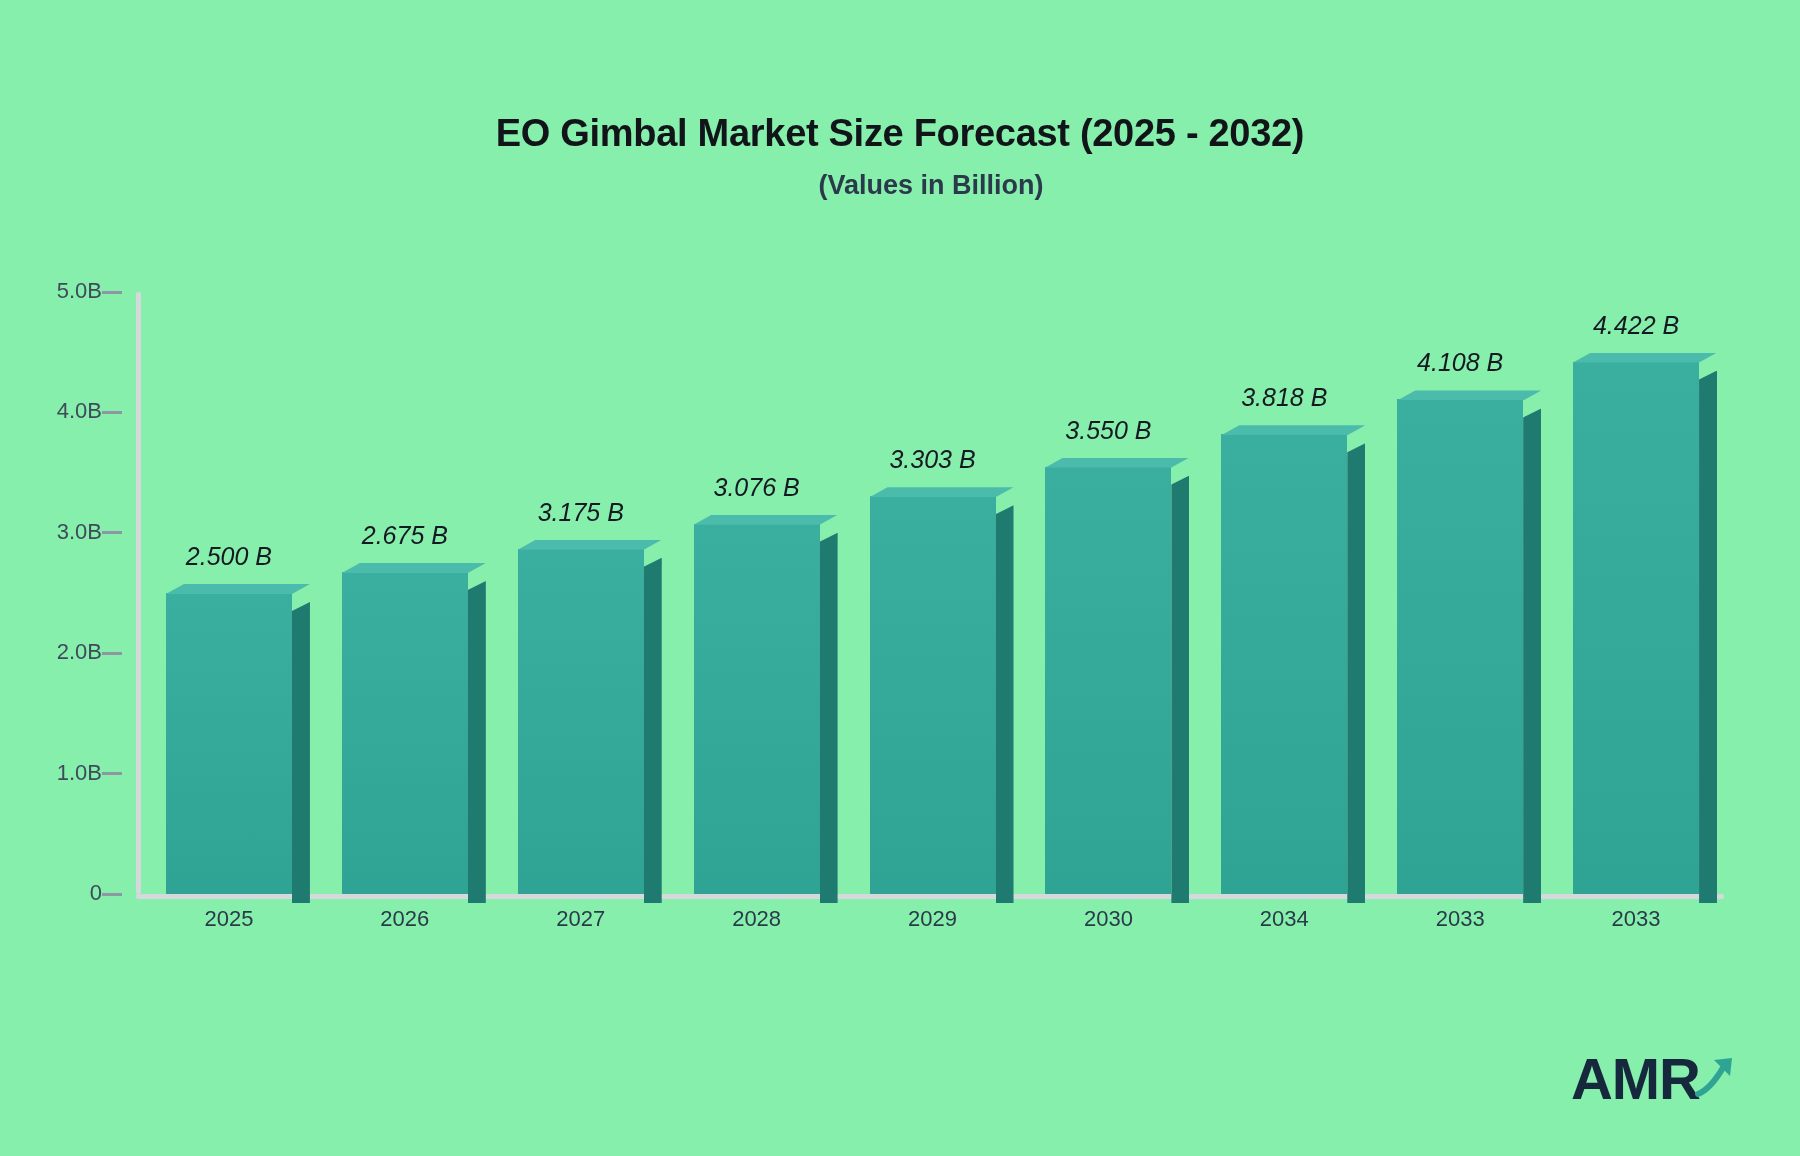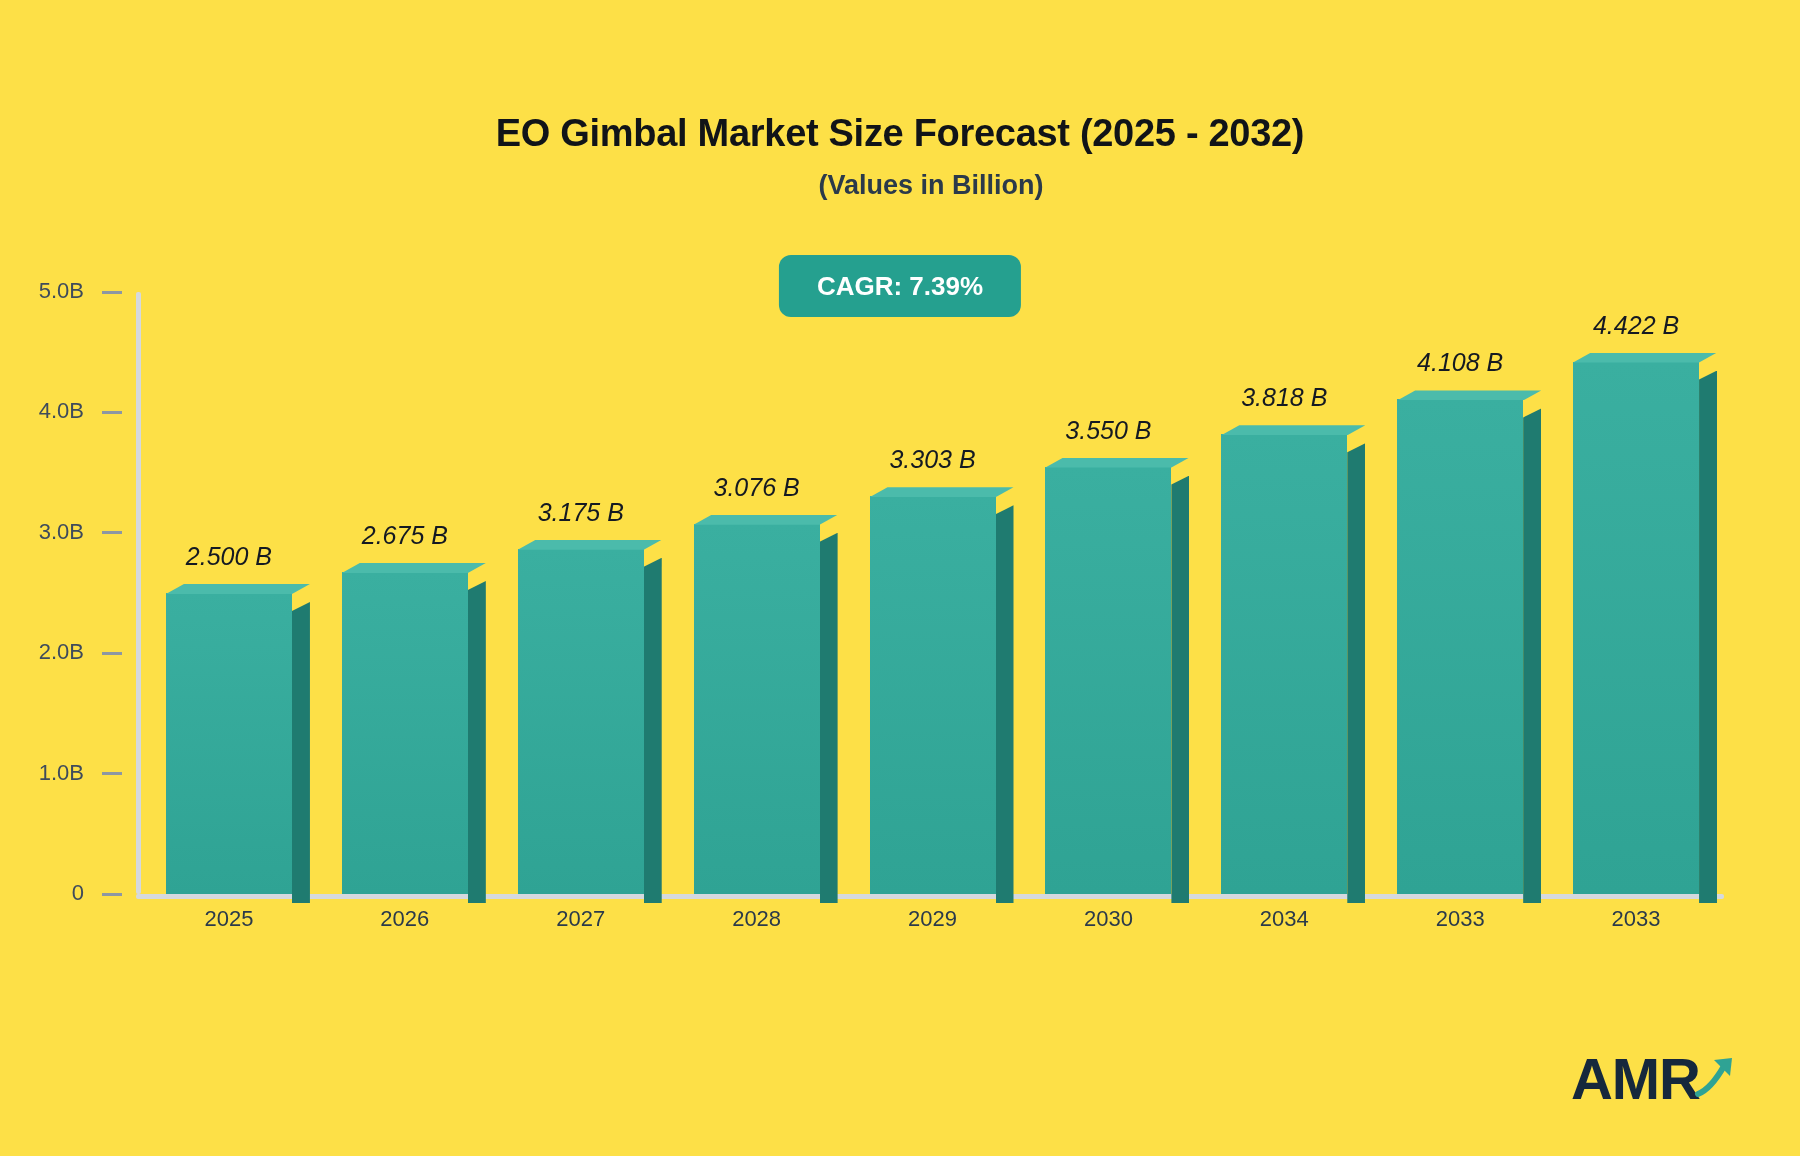--- a/index.html
+++ b/index.html
@@ -2,21 +2,21 @@
 <html><head>
 <meta charset="utf-8">
 <style>
   * { box-sizing: border-box; margin: 0; padding: 0; }
   html, body {
     width: 1800px; height: 1156px;
     background: #ffffff;
     font-family: "Liberation Sans", sans-serif;
     overflow: hidden;
   }
-  .page { position: relative; width: 1800px; height: 1156px; background: #fde047; }
+  .page { position: relative; width: 1800px; height: 1156px; background: #86efac; }
 
   
   .title {
     position: absolute; top: 112px; left: 0; width: 1800px;
     text-align: center;
     font-size: 38px; font-weight: bold; color: #111418;
     letter-spacing: -0.3px;
     font-family: "Liberation Sans", sans-serif;
   }
   .subtitle {
@@ -56,21 +56,21 @@
   }
 
   .ytick {
     position: absolute; right: 100%;
     display: flex; align-items: center; justify-content: flex-end;
     width: 150px; height: 0;
     white-space: nowrap;
   }
   .ytick .ylabel {
     font-size: 22px; color: #3f4b5b;
-    margin-right: 18px; transform: translateY(-1px);
+    transform: translateY(-1px);
   }
   .ytick .ydash {
     display: block; width: 20px; height: 3px; background: #8d97a3;
     margin-right: 14px;
   }
 
   
   .bars {
     position: absolute; left: 5px; top: 0; bottom: 0; right: 0;
     display: flex; align-items: flex-end;
@@ -140,21 +140,20 @@
   .logo-arrow { margin-left: -6px; margin-bottom: 6px; }
 </style>
 </head>
 <body>
 
 <div class="page">
 
   <div class="title">EO Gimbal Market Size Forecast (2025 - 2032)</div>
   <div class="subtitle">(Values in Billion)</div>
 
-  <div class="cagr-badge">CAGR: 7.39%</div>
 
   <div class="plot">
     <div class="axis-y-line"></div>
     <div class="axis-x-line"></div>
     <div class="yticks" id="yticks">
         <div class="ytick" style="top: 602px;">
           <span class="ylabel">0</span>
           <span class="ydash"></span>
         </div>
         <div class="ytick" style="top: 481.6px;">

